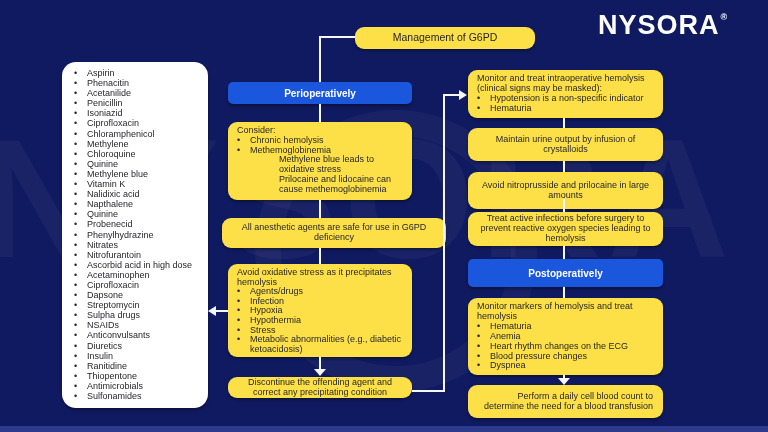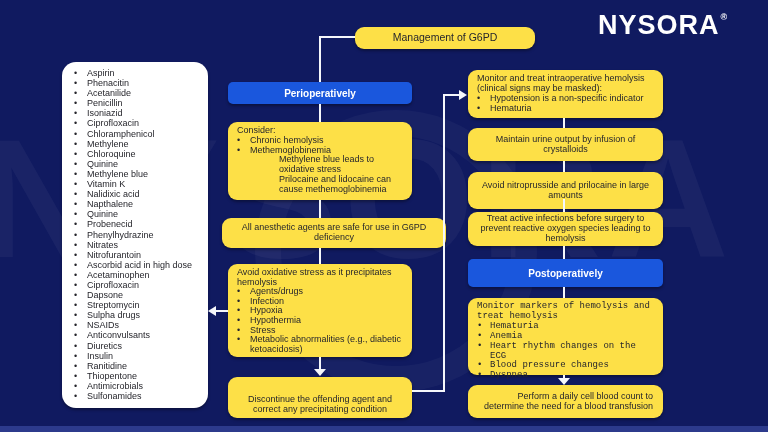--- a/index.html
+++ b/index.html
@@ -280,21 +280,21 @@
           <span class="bullet">•</span>
           <span class="bullet-text">Stress</span>
         </div>
         <div class="bullet-row">
           <span class="bullet">•</span>
           <span class="bullet-text">Metabolic abnormalities (e.g., diabetic ketoacidosis)</span>
         </div>
       </div>
   </div>
 
-  <div class="wbox center" style="left:228px;top:377px;width:184px;height:41px;align-items:flex-end;">
+  <div class="wbox center" style="left:228px;top:377px;width:184px;height:21px;">
     <span>Discontinue the offending agent and correct any precipitating condition</span>
   </div>
 
   <div class="wbox pad" style="left:468px;top:70px;width:195px;height:48px;">
     <div>Monitor and treat intraoperative hemolysis (clinical signs may be masked):</div>
     <div>
         <div class="bullet-row">
           <span class="bullet">•</span>
           <span class="bullet-text">Hypotension is a non-specific indicator</span>
         </div>
@@ -314,21 +314,21 @@
   </div>
 
   <div class="wbox center" style="left:468px;top:212px;width:195px;height:34px;">
     <span>Treat active infections before surgery to prevent reactive oxygen species leading to hemolysis</span>
   </div>
 
   <div class="bluebox" style="left:468px;top:259px;width:195px;height:28px;">
     <span>Postoperatively</span>
   </div>
 
-  <div class="wbox pad" style="left:468px;top:298px;width:195px;height:77px;font-family:Liberation Mono, monospace;">
+  <div class="wbox pad" style="left:468px;top:298px;width:195px;height:77px;">
     <div>Monitor markers of hemolysis and treat hemolysis</div>
     <div>
         <div class="bullet-row">
           <span class="bullet">•</span>
           <span class="bullet-text">Hematuria</span>
         </div>
         <div class="bullet-row">
           <span class="bullet">•</span>
           <span class="bullet-text">Anemia</span>
         </div>

